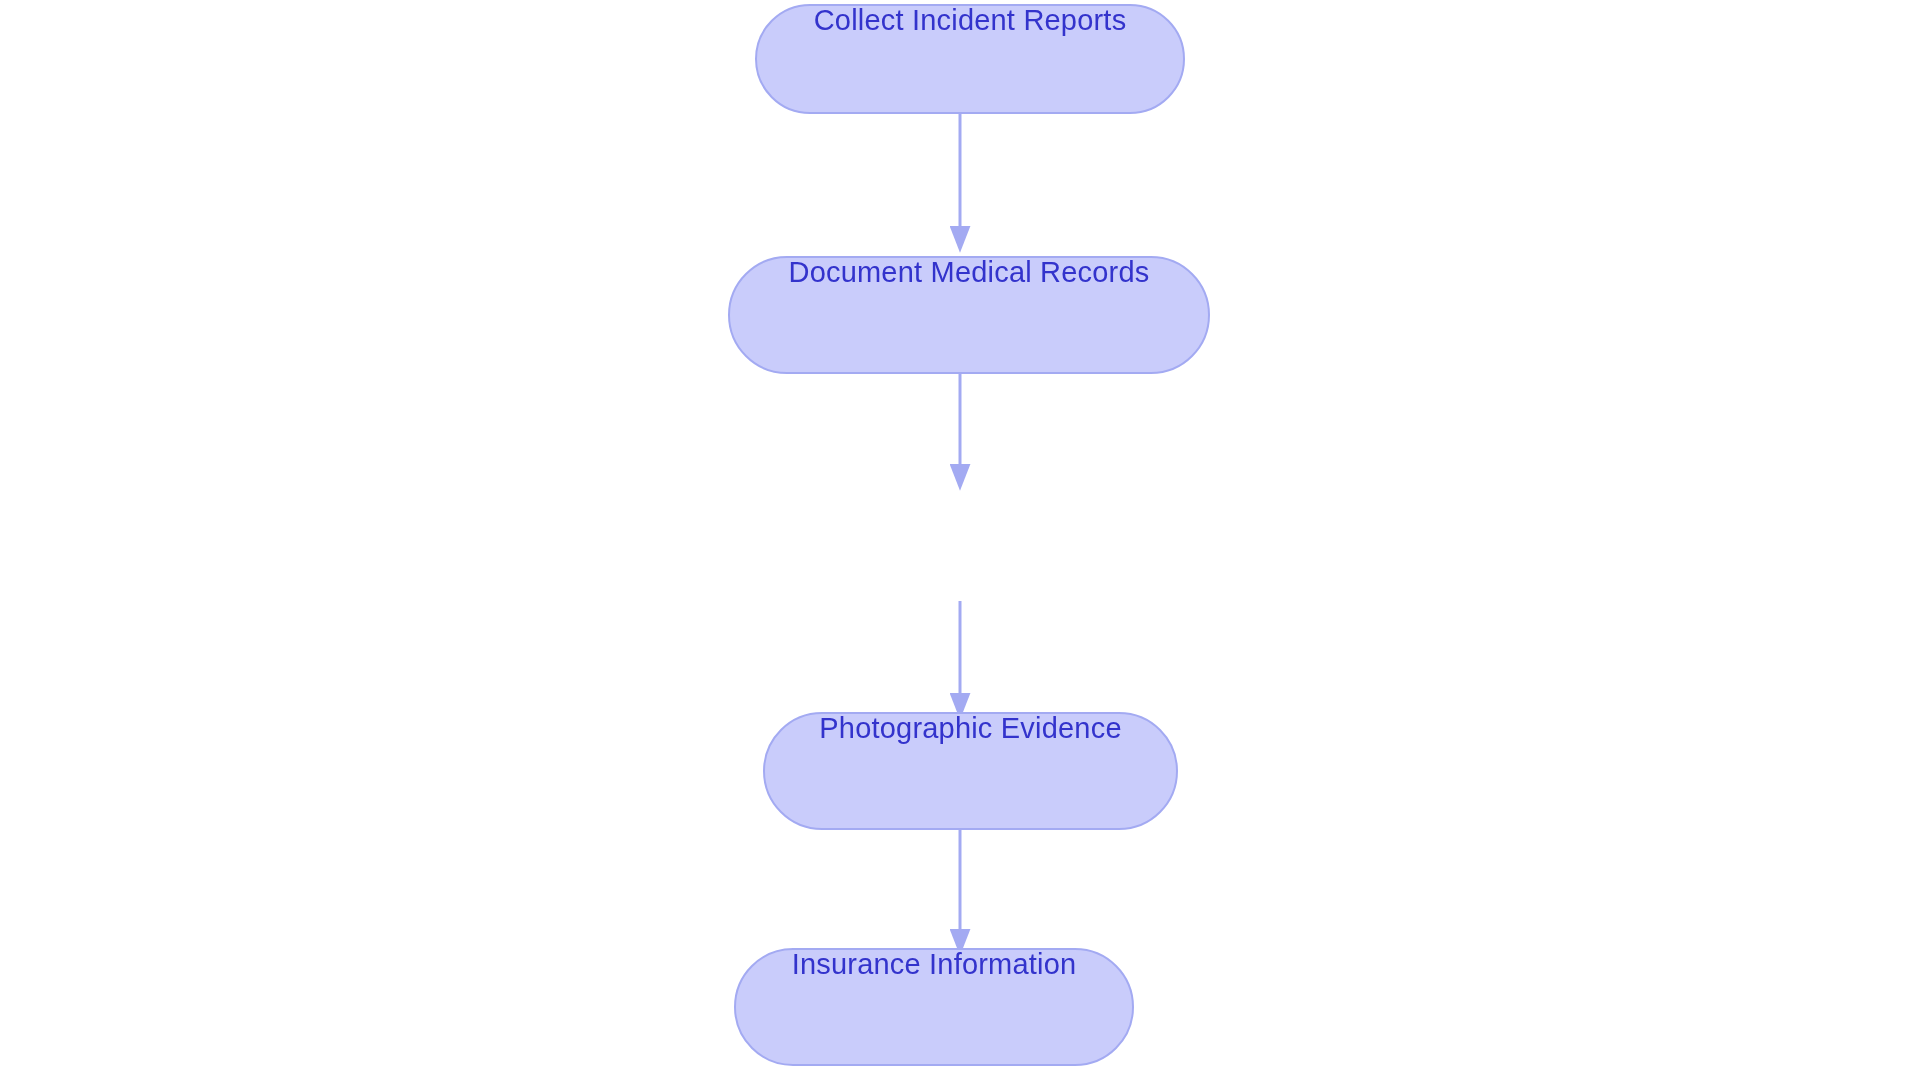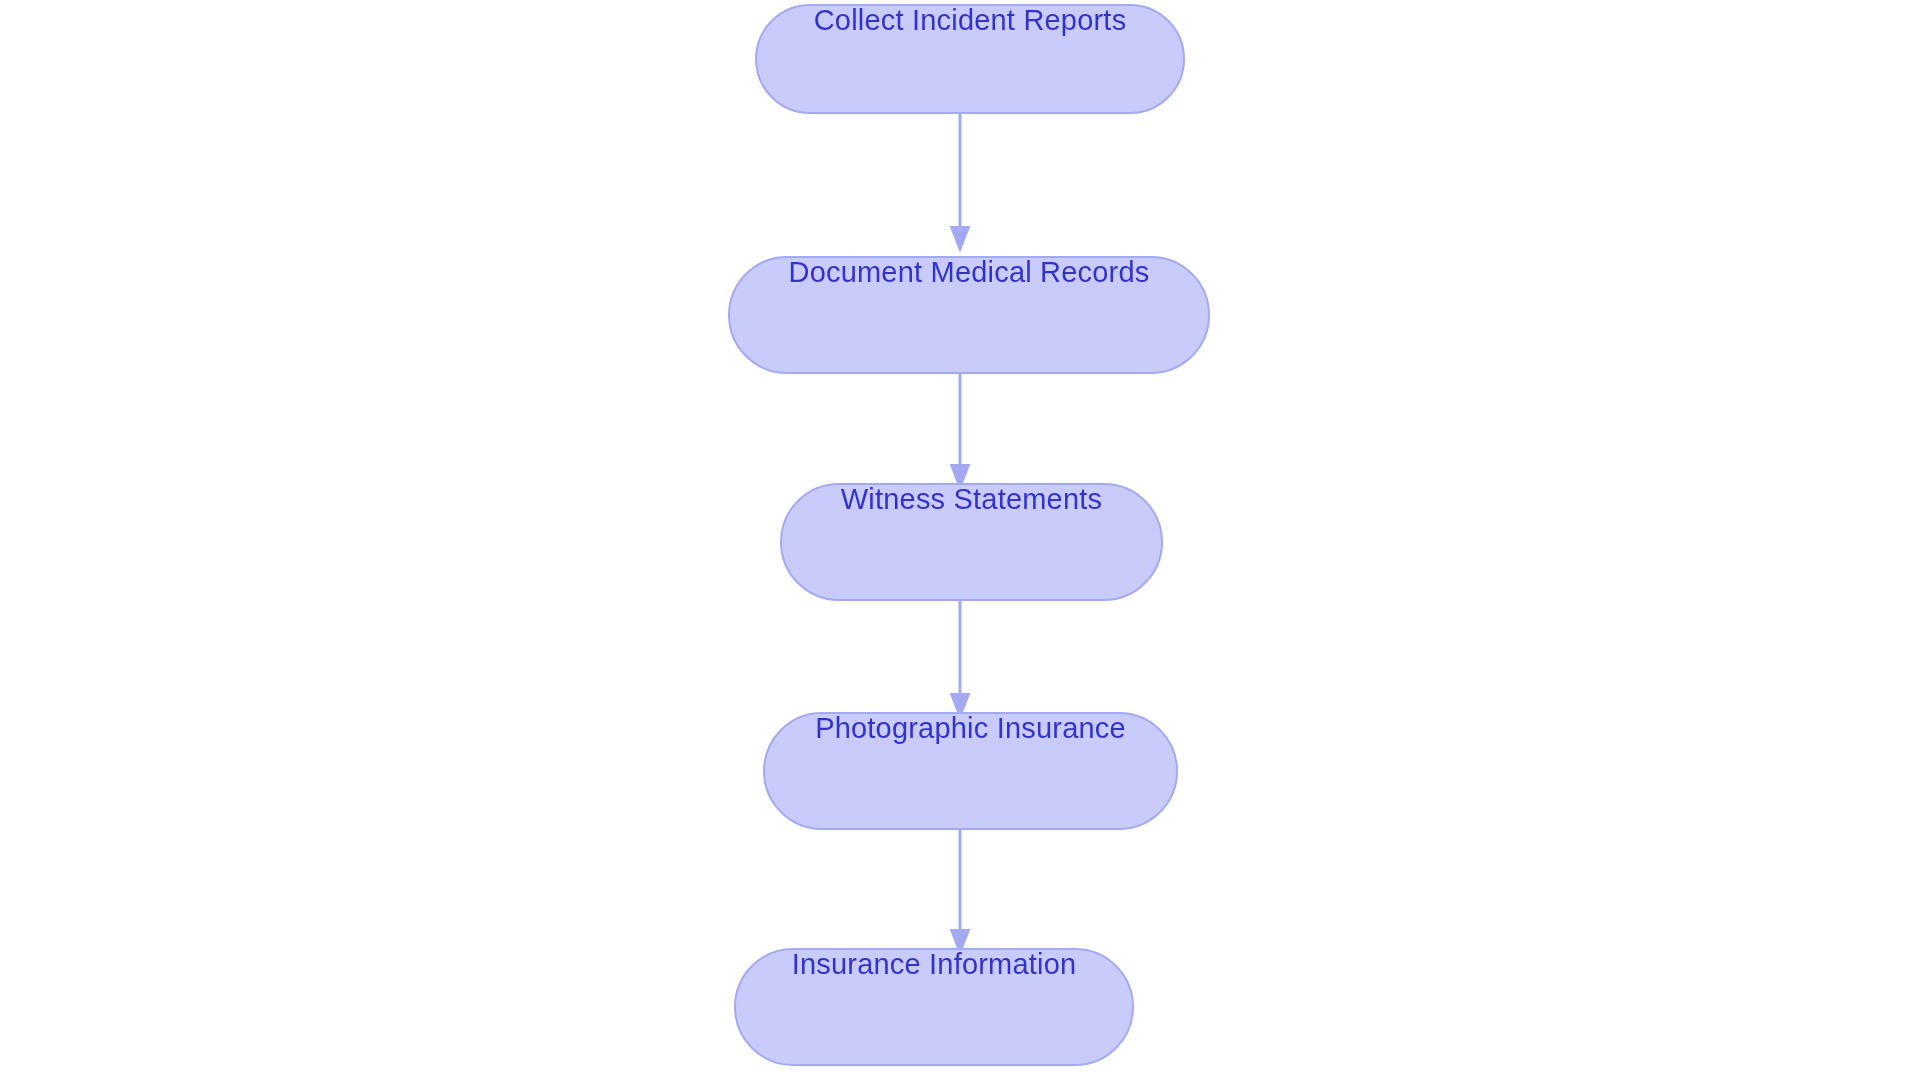--- a/index.html
+++ b/index.html
@@ -78,25 +78,22 @@
   </svg>
 
   <div class="flow-node" id="node-0">
     <span class="flow-node-label">Collect Incident Reports</span>
   </div>
 
   <div class="flow-node" id="node-1">
     <span class="flow-node-label">Document Medical Records</span>
   </div>
 
-  <div class="flow-node" id="node-2">
-    <span class="flow-node-label">Witness Statements</span>
-  </div>
 
   <div class="flow-node" id="node-3">
-    <span class="flow-node-label">Photographic Insurance</span>
+    <span class="flow-node-label">Photographic Evidence</span>
   </div>
 
   <div class="flow-node" id="node-4">
     <span class="flow-node-label">Insurance Information</span>
   </div>
 
 </div>
 
 </body></html>

